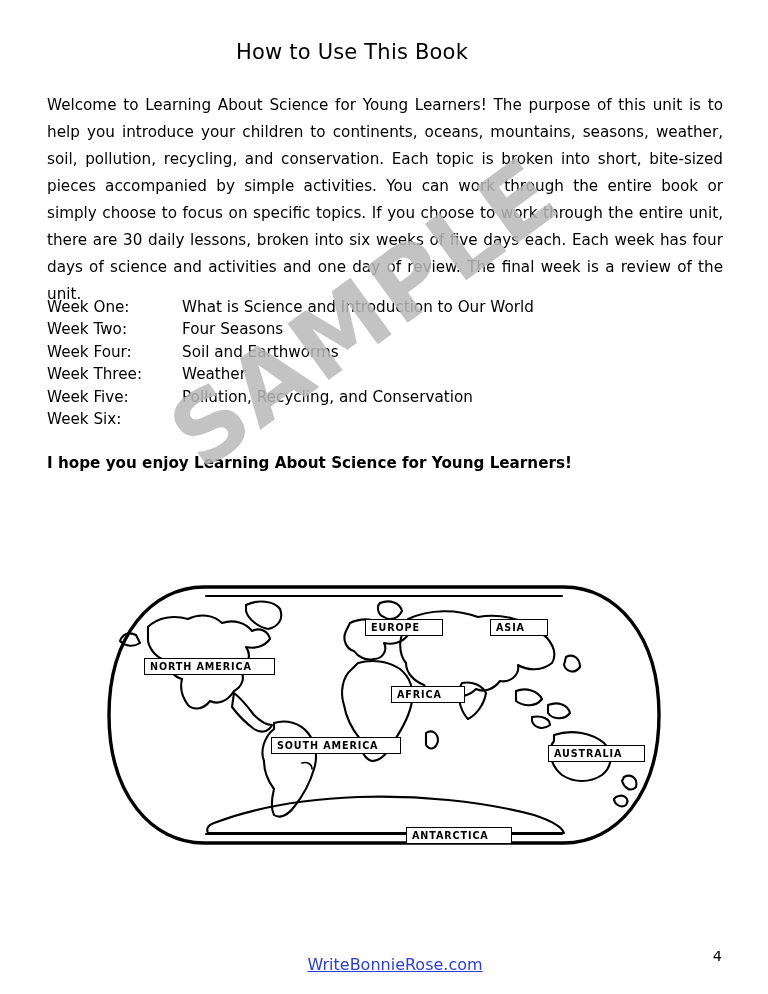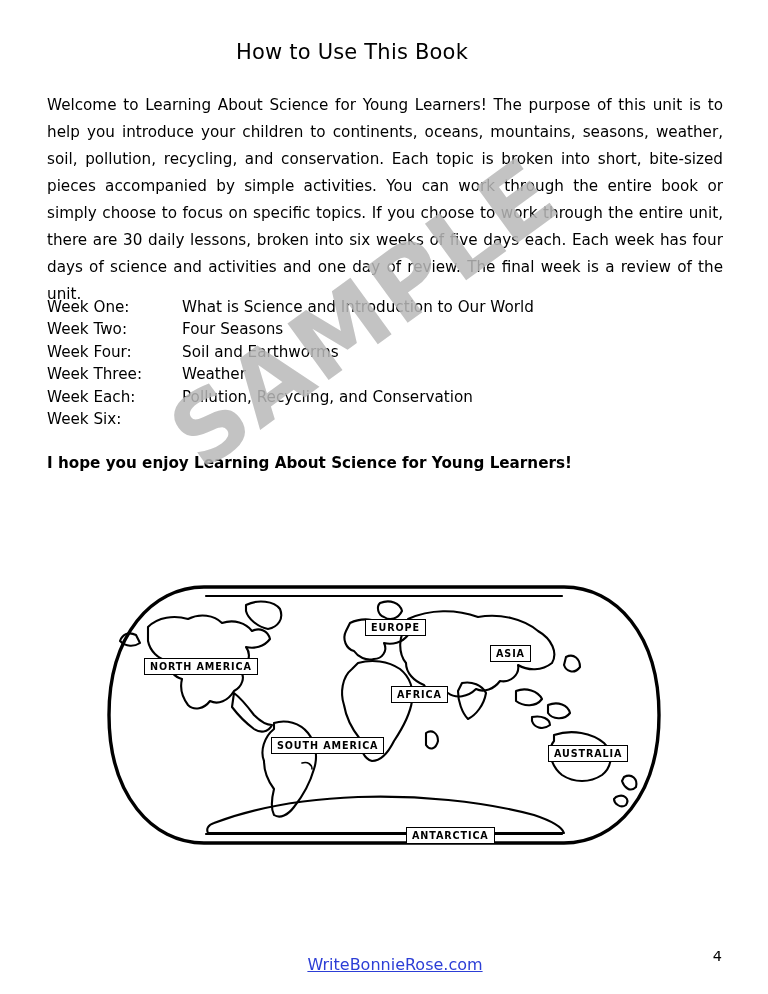--- a/index.html
+++ b/index.html
@@ -116,21 +116,21 @@
   }
 
   .map-label {
     position: absolute;
     background: #ffffff;
     border: 1.6px solid #000;
     font-family: "DejaVu Sans", sans-serif;
     font-size: 9.6px;
     font-weight: 700;
     letter-spacing: 0.9px;
-    padding: 2px 5px 2px 5px;
+    padding: 2px 22px 2px 5px;
     white-space: nowrap;
     line-height: 11px;
   }
 
   .footer-link {
     position: absolute;
     top: 955px;
     left: 11px;
     width: 768px;
     text-align: center;
@@ -168,21 +168,21 @@
     </div>
     <div class="week-row">
       <div class="week-label">Week Four:</div>
       <div class="week-value">Soil and Earthworms</div>
     </div>
     <div class="week-row">
       <div class="week-label">Week Three:</div>
       <div class="week-value">Weather</div>
     </div>
     <div class="week-row">
-      <div class="week-label">Week Each:</div>
+      <div class="week-label">Week Five:</div>
       <div class="week-value">Pollution, Recycling, and Conservation</div>
     </div>
     <div class="week-row">
       <div class="week-label">Week Six:</div>
     </div>
   </div>
 
   <div class="closing">I hope you enjoy Learning About Science for Young Learners!</div>
 
   <div class="map-wrap">
@@ -257,21 +257,21 @@
         <path d="M118 258 C160 242 210 234 262 232 C320 230 386 236 438 250
                  C456 256 466 262 468 268 L112 268 C110 264 112 260 118 258 Z"></path>
 
         <path d="M100 100 C106 96 112 98 114 102" stroke-width="1.6"></path>
         <path d="M206 198 C212 196 216 200 216 204" stroke-width="1.6"></path>
       </g>
     </svg>
 
     <div class="map-label" style="left:48px;  top:93px;">NORTH AMERICA</div>
     <div class="map-label" style="left:269px; top:54px;">EUROPE</div>
-    <div class="map-label" style="left:394px; top:80px;">ASIA</div>
+    <div class="map-label" style="left:394px; top:54px;">ASIA</div>
     <div class="map-label" style="left:255px; top:121px;margin-left:40px;">AFRICA</div>
     <div class="map-label" style="left:175px; top:172px;">SOUTH AMERICA</div>
     <div class="map-label" style="left:452px; top:180px;">AUSTRALIA</div>
     <div class="map-label" style="left:310px; top:262px;">ANTARCTICA</div>
   </div>
 
   <div class="watermark">
     <span>SAMPLE</span>
   </div>
 

